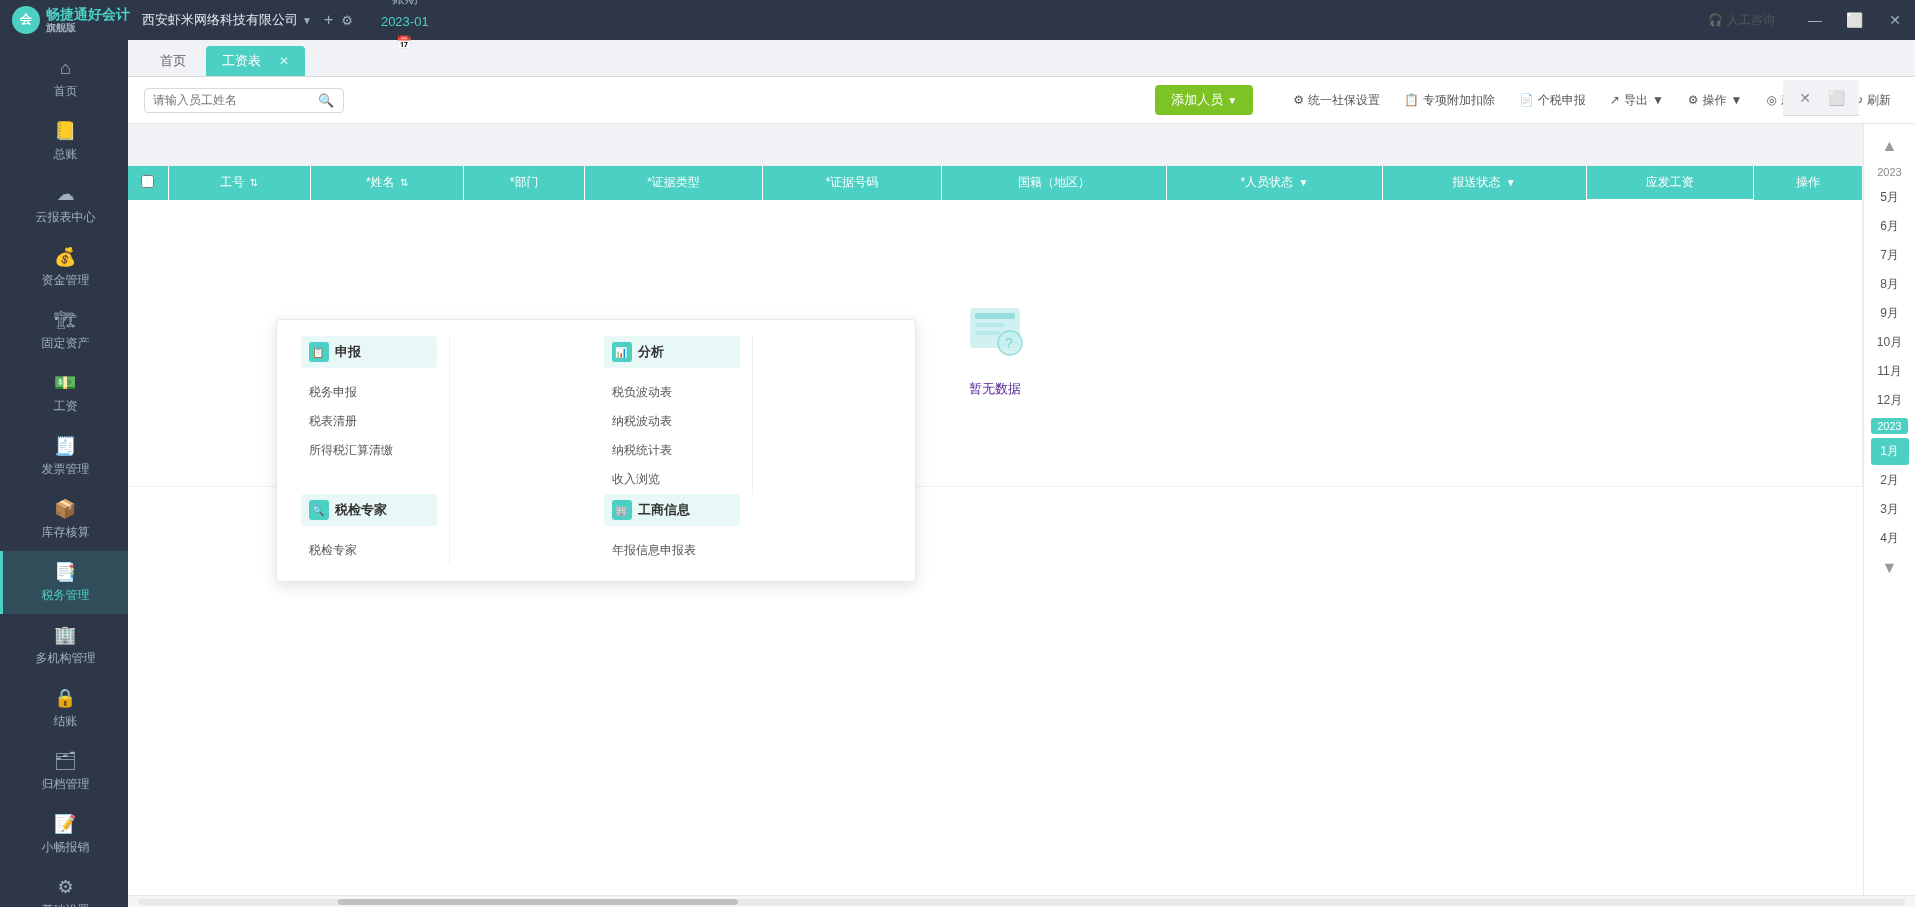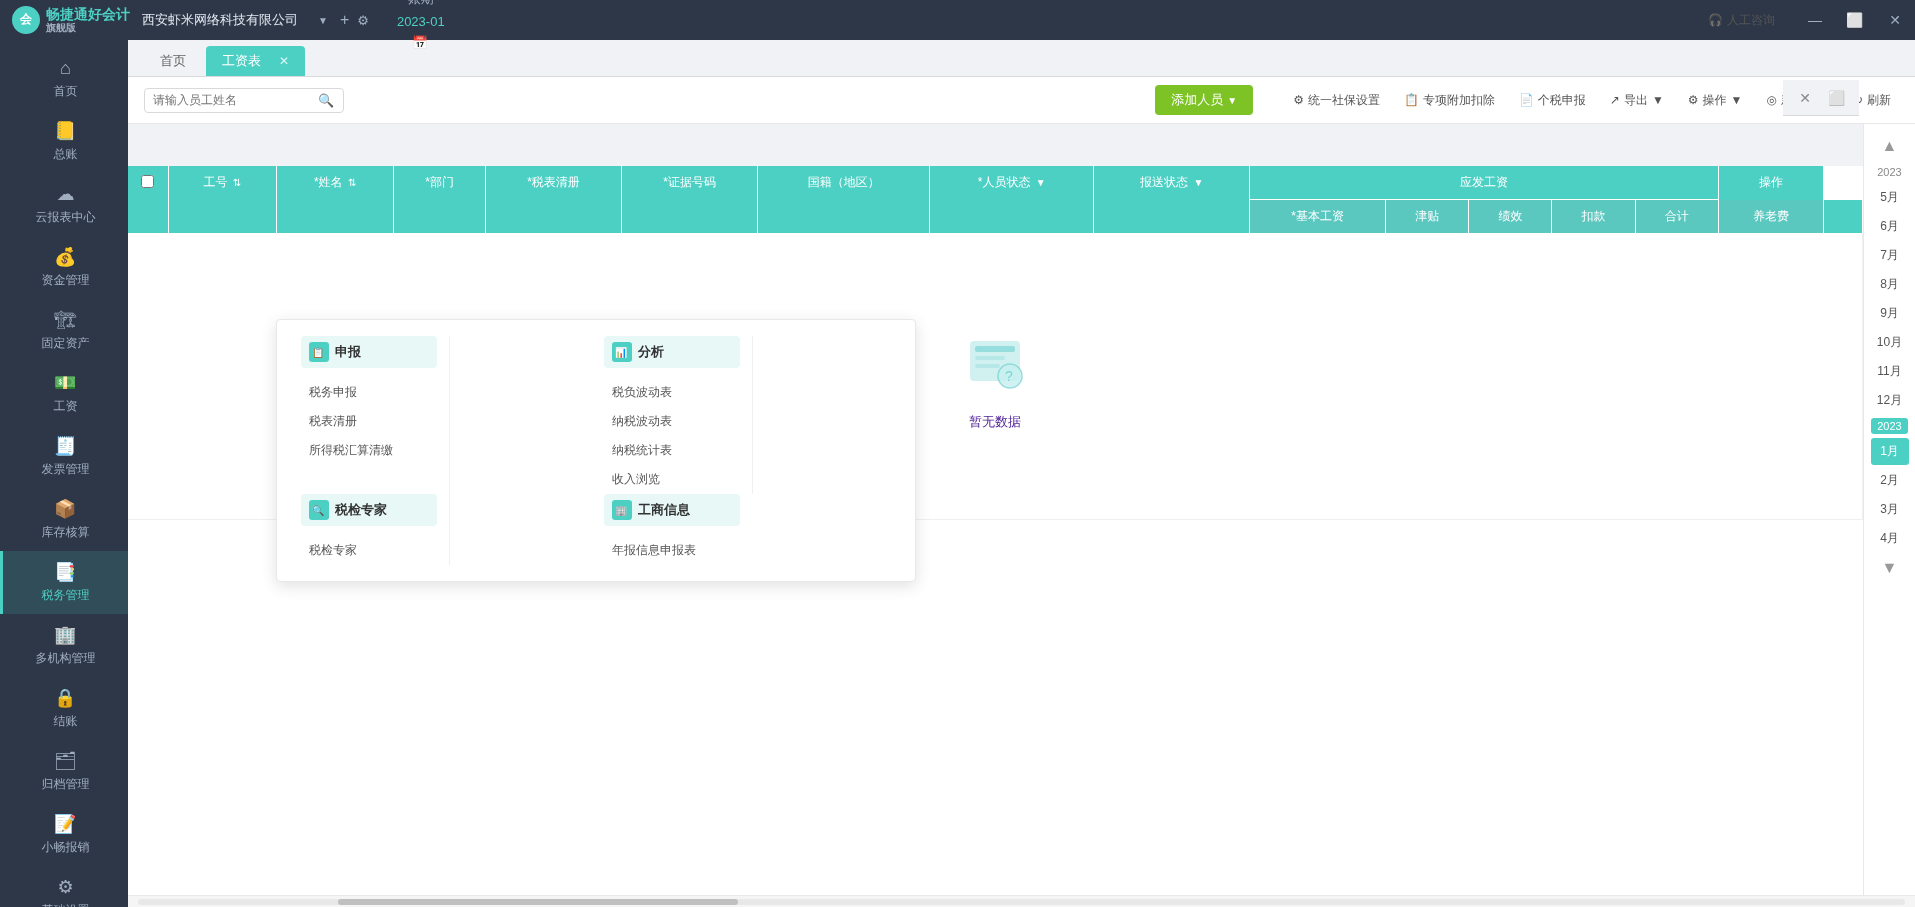--- a/index.html
+++ b/index.html
@@ -34,21 +34,21 @@
       align-items: center;
       justify-content: center;
       color: white;
       font-size: 12px;
     }
     .logo-text-block { display: flex; flex-direction: column; line-height: 1.2; }
     .logo-sub { font-size: 10px; color: #a0aec0; }
     .company-selector {
       display: flex;
       align-items: center;
-      gap: 20px;
+      gap: 4px;
       color: #e2e8f0;
       font-size: 13px;
       cursor: pointer;
     }
     .company-selector .arrow { color: #a0aec0; font-size: 10px; }
     .header-icons {
       display: flex;
       align-items: center;
       gap: 8px;
       color: #a0aec0;
@@ -639,51 +639,33 @@
               </th>
               <th>
                 <span>工号</span>
                 <span class="sort-icon">⇅</span>
               </th>
               <th>
                 <span>*姓名</span>
                 <span class="sort-icon">⇅</span>
               </th>
               <th>*部门</th>
-              <th>*税表清册</th>
+              <th>*证据类型</th>
               <th>*证据号码</th>
               <th>国籍（地区）</th>
               <th>
                 <span>*人员状态</span>
                 <span class="filter-icon">▼</span>
               </th>
               <th>
                 <span>报送状态</span>
                 <span class="filter-icon">▼</span>
               </th>
               <th colspan="5" class="th-group">应发工资</th>
               <th>操作</th>
-            </tr>
-            <tr>
-              <th></th>
-              <th></th>
-              <th></th>
-              <th></th>
-              <th></th>
-              <th></th>
-              <th></th>
-              <th></th>
-              <th></th>
-              <th class="sub-header">*基本工资</th>
-              <th class="sub-header">津贴</th>
-              <th class="sub-header">绩效</th>
-              <th class="sub-header">扣款</th>
-              <th class="sub-header">合计</th>
-              <th class="sub-header">养老费</th>
-              <th></th>
             </tr>
           </thead>
           <tbody>
             <tr>
               <td colspan="16">
                 <div class="empty-state">
                   <svg class="empty-icon" viewBox="0 0 80 80" fill="none" xmlns="http://www.w3.org/2000/svg">
                     <rect x="15" y="20" width="50" height="40" rx="4" fill="#b2e8e8" opacity="0.6"></rect>
                     <rect x="20" y="25" width="40" height="6" rx="2" fill="#7dd4d4" opacity="0.7"></rect>
                     <rect x="20" y="35" width="30" height="4" rx="2" fill="#9ee0e0" opacity="0.5"></rect>

